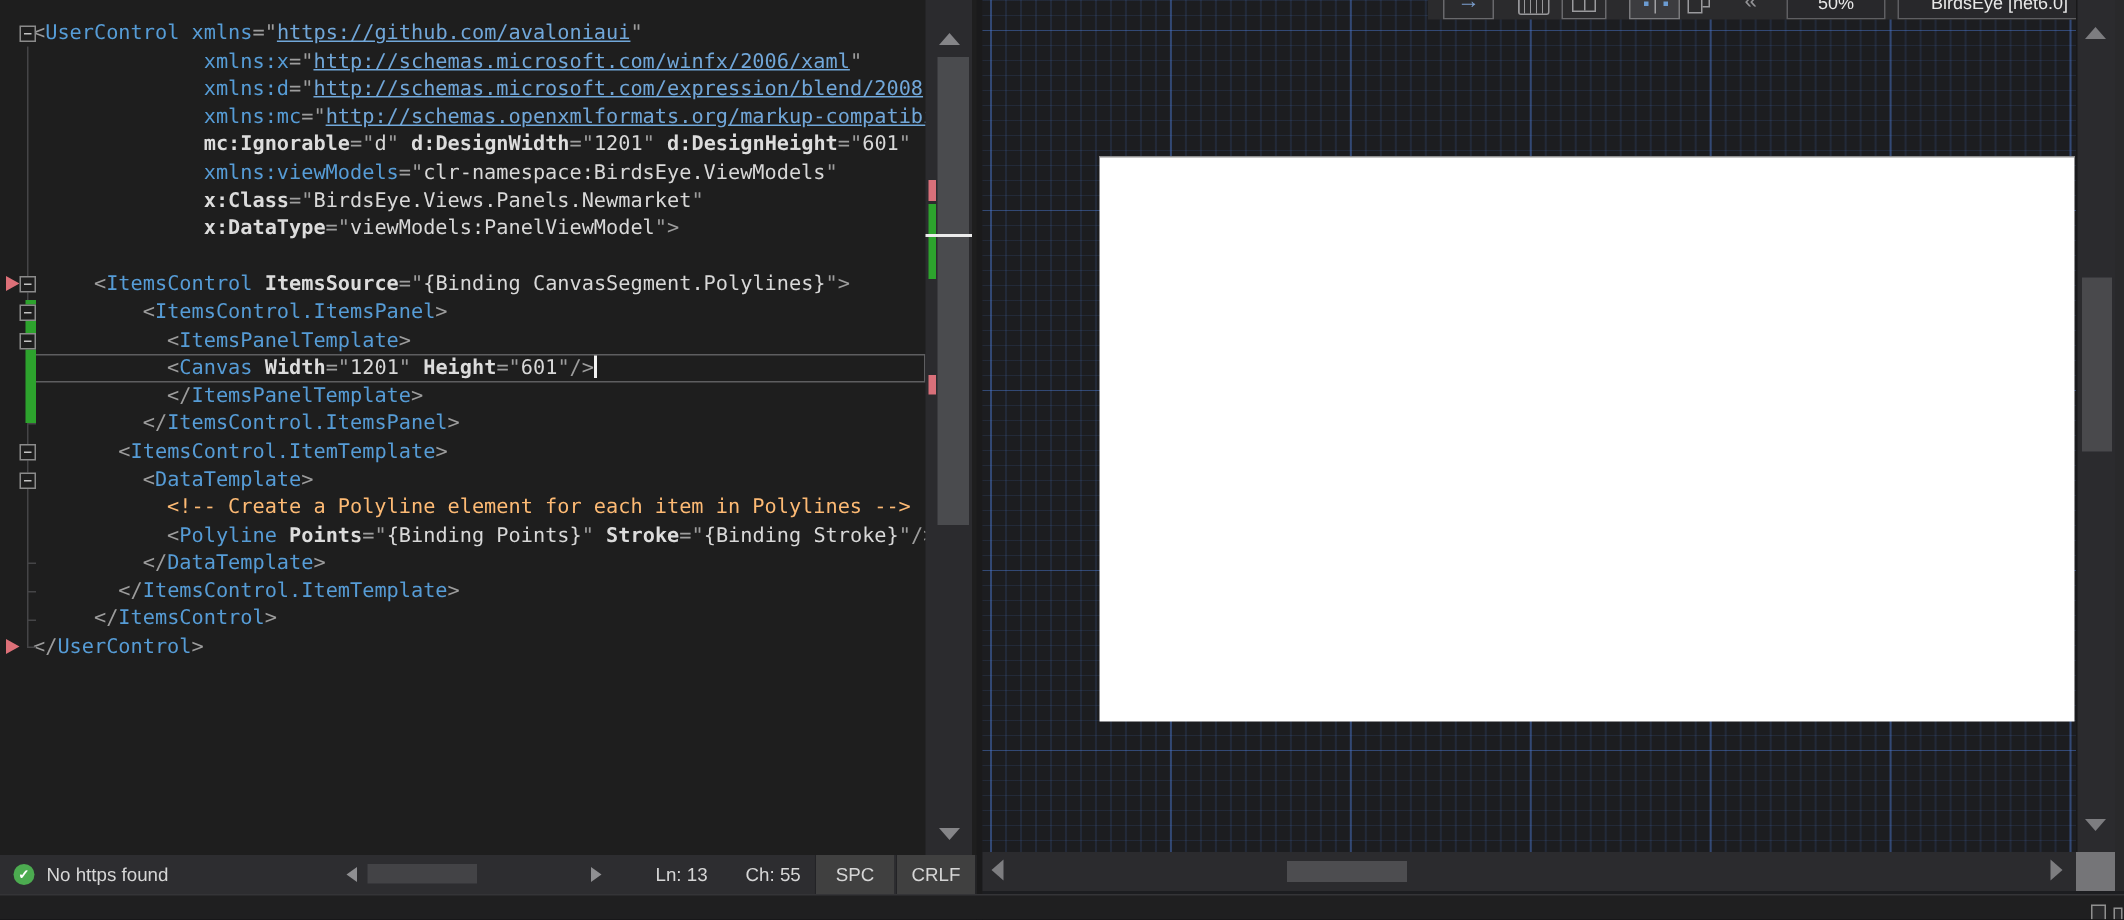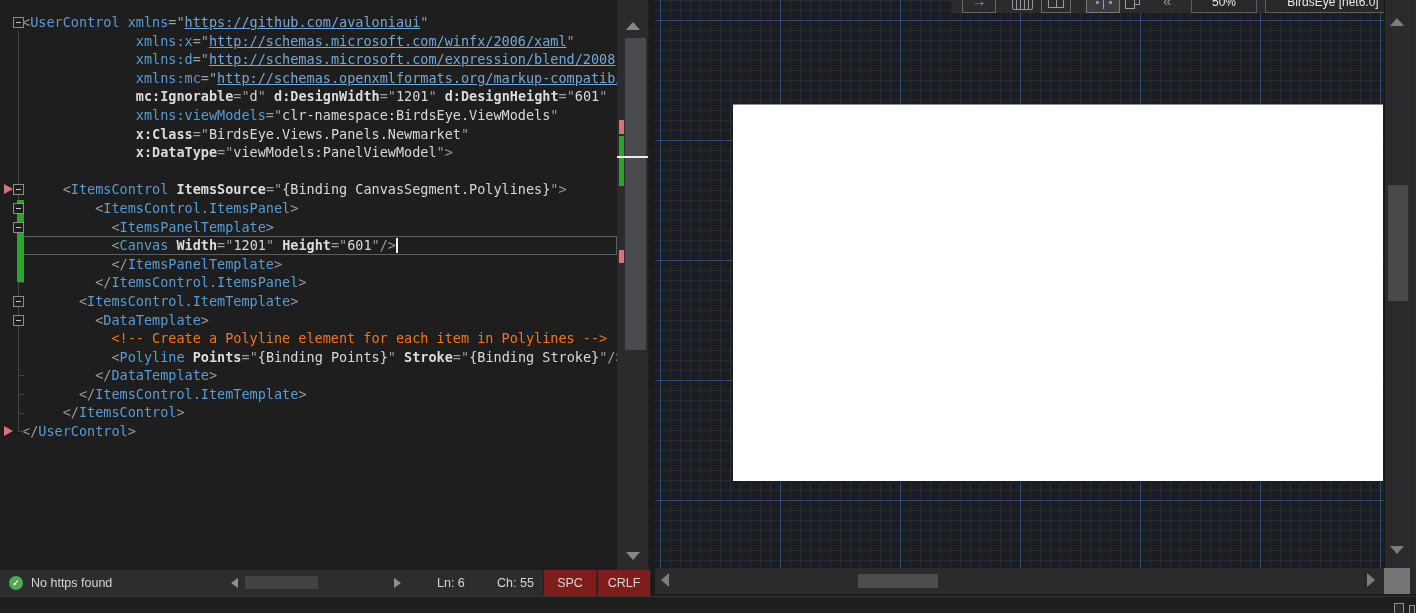--- a/index.html
+++ b/index.html
@@ -10,21 +10,21 @@
   
   .code-pane{position:absolute;left:0;top:0;width:651px;height:613px;background:#1e1e1e;}
   .code-area{position:absolute;left:0;top:0;width:617px;height:570px;overflow:hidden;
              font-family:"DejaVu Sans Mono",monospace;font-size:13.5px;line-height:18.6px;}
   .code-lines{position:absolute;left:0;top:13px;right:0;padding-left:22px;white-space:pre;}
   .code-line{height:18.6px;min-height:18.6px;}
   .code-line.current{box-shadow:inset 0 0 0 1px #5e5e60;}
   .tk-punc{color:#9d9d9d}.tk-tag{color:#569cd6}.tk-ns{color:#569cd6}
   .tk-attr{color:#dcdcdc;font-weight:bold}
   .tk-url{color:#71a7d9;text-decoration:underline}
-  .tk-val{color:#d8d8d8}.tk-comment{color:#f97316}.tk-plain{color:#d4d4d4}
+  .tk-val{color:#d8d8d8}.tk-comment{color:#fdba74}.tk-plain{color:#d4d4d4}
   .caret{display:inline-block;width:2px;height:15px;background:#f2f2f2;margin-bottom:-3px;}
 
   
   .gutter{position:absolute;left:0;top:0;width:27px;height:570px;z-index:3;}
   .fold-guide{position:absolute;left:18px;top:31px;width:1px;height:401px;background:#454547;}
   .fold-box{position:absolute;left:13px;width:11px;height:11px;border:1px solid #8b8b8b;
             background:#1e1e1e;z-index:4;}
   .fold-box::after{content:"";position:absolute;left:2px;top:4px;width:5px;height:1px;background:#c2c2c2;}
   .fold-tick{position:absolute;left:18px;width:6px;height:1px;background:#454547;}
   .bookmark-tri{position:absolute;left:4px;width:0;height:0;border-left:9px solid #dd7078;
@@ -49,21 +49,21 @@
   .check-icon{position:absolute;left:9px;top:6px;width:14px;height:14px;border-radius:50%;
               background:#4cab50;color:#fff;font-size:9px;line-height:14px;text-align:center;font-weight:bold;}
   .status-msg{position:absolute;left:31px;top:0;line-height:26px;}
   .sb-tri{position:absolute;top:8px;width:0;height:0;border-top:5px solid transparent;border-bottom:5px solid transparent;}
   .sb-tri.left{left:231px;border-right:7px solid #8f8f92;}
   .sb-tri.right{left:394px;border-left:7px solid #8f8f92;}
   .sb-thumb{position:absolute;left:245px;top:6px;width:73px;height:13px;background:#434346;}
   .sb-ln{position:absolute;left:437px;line-height:26px;}
   .sb-ch{position:absolute;left:497px;line-height:26px;}
   .sb-cell{position:absolute;top:0;height:26px;line-height:26px;text-align:center;
-           background:#7f1d1d;border-left:1px solid #232326;}
+           background:#404040;border-left:1px solid #232326;}
   .sb-cell.spc{left:543px;width:53px;}
   .sb-cell.crlf{left:597px;width:54px;border-right:1px solid #232326;}
 
   
   .bottom-strip{position:absolute;left:0;top:596px;width:1416px;height:17px;background:#1f1f20;
                 border-top:1px solid #343437;overflow:hidden;}
   .cut-icon-a{position:absolute;left:1394px;top:6px;width:10px;height:13px;border:1px solid #8f8f8f;background:#2a2a2c;}
   .cut-icon-b{position:absolute;left:1409px;top:8px;width:6px;height:11px;border:1px solid #8f8f8f;background:#2a2a2c;}
 
   .splitter{position:absolute;left:651px;top:0;width:4px;height:613px;background:#1a1a1b;}
@@ -155,21 +155,21 @@
         </div>
       <div class="ed-arrow down"></div>
     </div>
 
     <div class="statusbar">
       <div class="check-icon">✓</div>
       <div class="status-msg">No https found</div>
       <div class="sb-tri left"></div>
       <div class="sb-thumb"></div>
       <div class="sb-tri right"></div>
-      <div class="sb-ln">Ln: 6</div>
+      <div class="sb-ln">Ln: 13</div>
       <div class="sb-ch">Ch: 55</div>
       <div class="sb-cell spc">SPC</div>
       <div class="sb-cell crlf">CRLF</div>
     </div>
   </section>
 
   <div class="splitter"></div>
 
   <section class="design-pane">
     <div class="grid-bg"></div>

